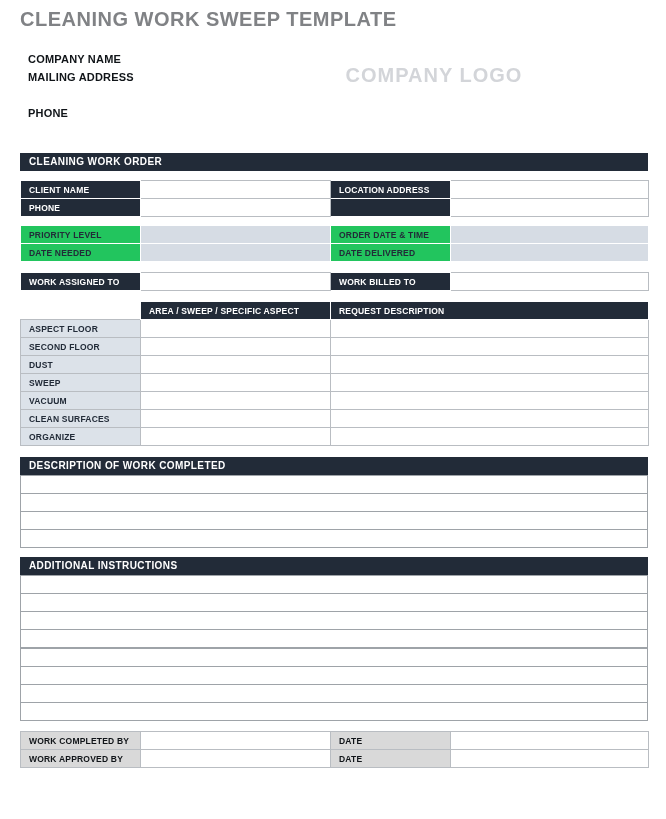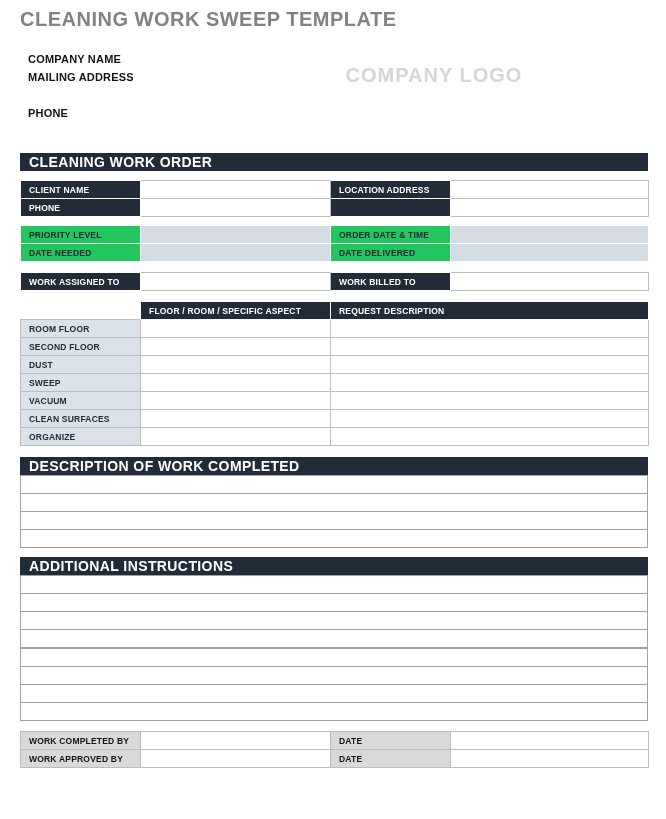--- a/index.html
+++ b/index.html
@@ -26,21 +26,21 @@
   .line-phone{top:107px;}
   .logo{
     position:absolute;left:318px;top:64px;width:192px;text-align:center;
     font-size:20px;font-weight:bold;color:#d3d5d9;letter-spacing:1px;
     white-space:nowrap;
   }
 
   
   .bar{
     height:18px;line-height:18px;background:#222b38;color:#ffffff;
-    font-size:14px;font-weight:bold;letter-spacing:.4px;
+    font-size:10px;font-weight:bold;letter-spacing:.4px;
     padding-left:9px;box-sizing:border-box;
   }
 
   
   table{border-collapse:collapse;width:628px;table-layout:fixed;}
   td,th{
     height:18px;box-sizing:border-box;padding:0 4px 0 8px;
     font-size:8.5px;font-weight:bold;text-align:left;letter-spacing:.2px;
     overflow:hidden;white-space:nowrap;
   }
@@ -140,25 +140,25 @@
   <table class="mt10">
     <colgroup>
         <col class="c-a">
         <col class="c-b">
         <col class="c-c">
         <col class="c-d">
       </colgroup>
     <tbody>
         <tr>
       <td class="no-border"></td>
-      <th class="dark">FLOOR / ROOM / SPECIFIC ASPECT</th>
+      <th class="dark">AREA / SWEEP / SPECIFIC ASPECT</th>
       <th class="dark" colspan="2">REQUEST DESCRIPTION</th>
     </tr>
     <tr>
-      <td class="task-label">ROOM FLOOR</td>
+      <td class="task-label">ASPECT FLOOR</td>
       <td class="white"></td>
       <td class="white" colspan="2"></td>
     </tr>
     <tr>
       <td class="task-label">SECOND FLOOR</td>
       <td class="white"></td>
       <td class="white" colspan="2"></td>
     </tr>
     <tr>
       <td class="task-label">DUST</td>

